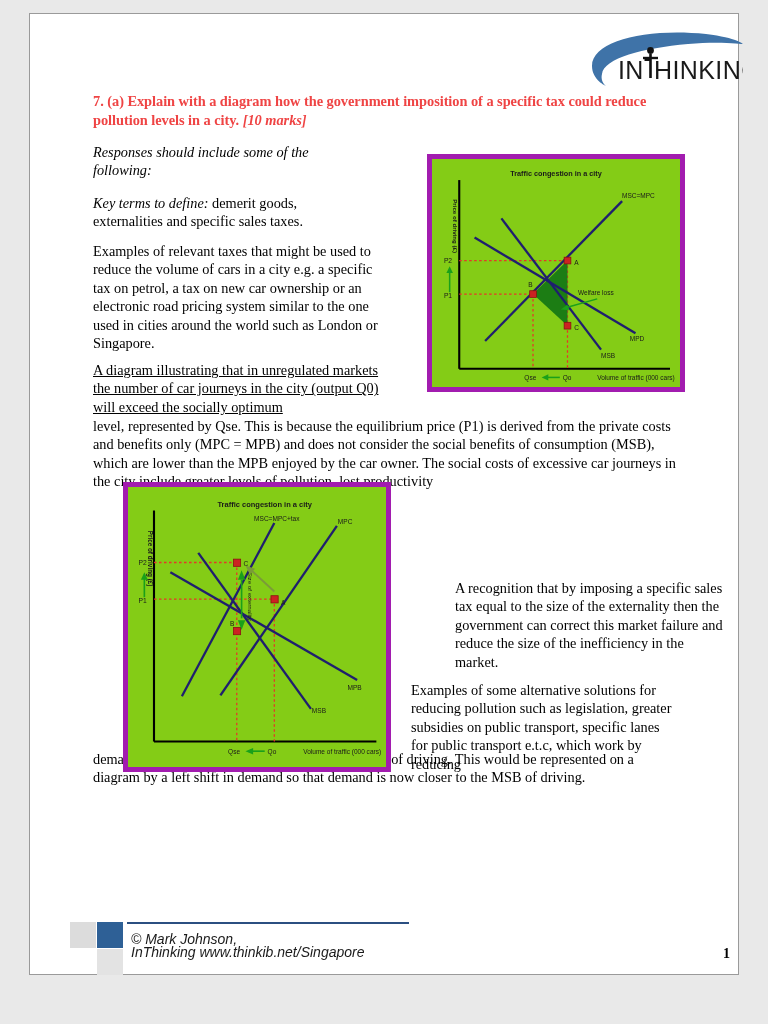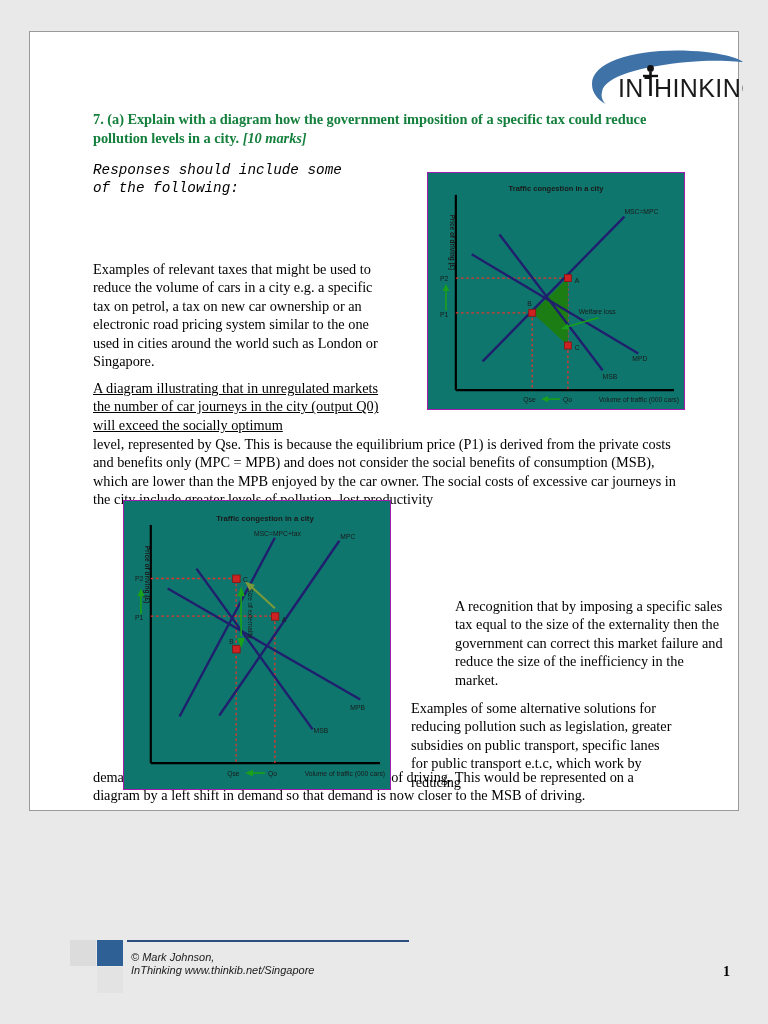--- a/index.html
+++ b/index.html
@@ -9,23 +9,23 @@
   }
   body {
     width: 768px;
     height: 1024px;
     overflow: hidden;
     font-family: "Liberation Serif", serif;
   }
   .page {
     position: absolute;
     left: 29px;
-    top: 31px;
+    top: 13px;
     width: 710px;
-    height: 780px;
+    height: 962px;
     background: #ffffff;
     border: 1px solid #9a9a9a;
     box-sizing: border-box;
   }
   .content {
     position: absolute;
     left: 63px;
     top: 0px;
     width: 585px;
     height: 100%;
@@ -43,52 +43,52 @@
 
   
   .doc-title {
     position: absolute;
     left: 0px;
     top: 78px;
     width: 582px;
     font-size: 14.4px;
     font-weight: bold;
     line-height: 18.5px;
-    color: #15803d;
+    color: #ef4444;
     letter-spacing: -0.05px;
   }
   .doc-title .marks {
     font-style: italic;
   }
 
   
   .para {
     position: absolute;
     font-size: 14.3px;
     line-height: 18.4px;
     color: #000;
     text-align: left;
   }
-  .ital { font-style: italic; font-family: Liberation Mono, monospace; }
+  .ital { font-style: italic; }
 
   .p-resp   { left: 0px;   top: 129px; width: 250px; }
   .p-key    { left: 0px;   top: 180px; width: 260px; }
   .p-ex     { left: 0px;   top: 228px; width: 292px; }
   .p-diag   { left: 0px;   top: 347px; width: 300px; text-decoration: underline; }
   .p-diag2  { left: 0px;   top: 403px; width: 585px; }
   .p-due    { left: 318px; top: 463px; width: 268px; }
   .p-recog  { left: 318px; top: 565px; width: 268px; margin-left: 44px; }
   .p-alt    { left: 318px; top: 667px; width: 268px; }
   .p-tail   { left: 0px;   top: 736px; width: 585px; }
 
   
   .fig {
     position: absolute;
-    border: 1px solid #a21caf;
-    background: #0f766e;
+    border: 5px solid #a21caf;
+    background: #84cc16;
     box-sizing: border-box;
   }
   .fig-1 {
     left: 334px;
     top: 140px;
     width: 258px;
     height: 238px;
   }
   .fig-2 {
     left: 30px;
@@ -115,21 +115,21 @@
   .sq-a { left: -23px; top: 908px; background: #dcdcdc; }
   .sq-b { left:   4px; top: 908px; background: #2e6096; }
   .sq-c { left:   4px; top: 935px; background: #e3e3e3; }
 
   .footer-text {
     position: absolute;
     left: 38px;
     top: 919px;
     font-family: "Liberation Sans", sans-serif;
     font-style: italic;
-    font-size: 11px;
+    font-size: 14px;
     line-height: 12.6px;
     color: #1a1a1a;
   }
   .page-num {
     position: absolute;
     left: 630px;
     top: 932px;
     font-size: 14px;
     font-weight: bold;
     color: #000;
@@ -161,20 +161,23 @@
       </svg>
     </div>
 
     <div class="doc-title">
       <span>7. (a) Explain with a diagram how the government imposition of a specific tax could</span>
       <span>reduce pollution levels in a city. </span><span class="marks">[10 marks]</span>
     </div>
 
     <div class="para p-resp ital">Responses should include some of the following:</div>
 
+    <div class="para p-key">
+      <span class="ital">Key terms to define:</span><span> demerit goods, externalities and specific sales taxes.</span>
+    </div>
 
     <div class="para p-ex">Examples of relevant taxes that might be used to reduce the volume of cars in a city e.g. a specific tax on petrol, a tax on new car ownership or an electronic road pricing system similar to the one used in cities around the world such as London or Singapore.</div>
 
     <div class="para p-diag">A diagram illustrating that in unregulated markets the number of car journeys in the city (output Q0) will exceed the socially optimum</div>
 
     <div class="para p-diag2">level, represented by Qse.  This is because the equilibrium price (P1) is derived from the private costs and benefits only (MPC = MPB) and does not consider the social benefits of consumption (MSB), which are lower than the MPB enjoyed by the car owner.  The social costs of excessive car journeys in the city include greater levels of pollution, lost productivity</div>
 
 
     <div class="para p-recog">A recognition that by imposing a specific sales tax equal to the size of the externality then the government can correct this market failure and reduce the size of the inefficiency in the market.</div>
 

